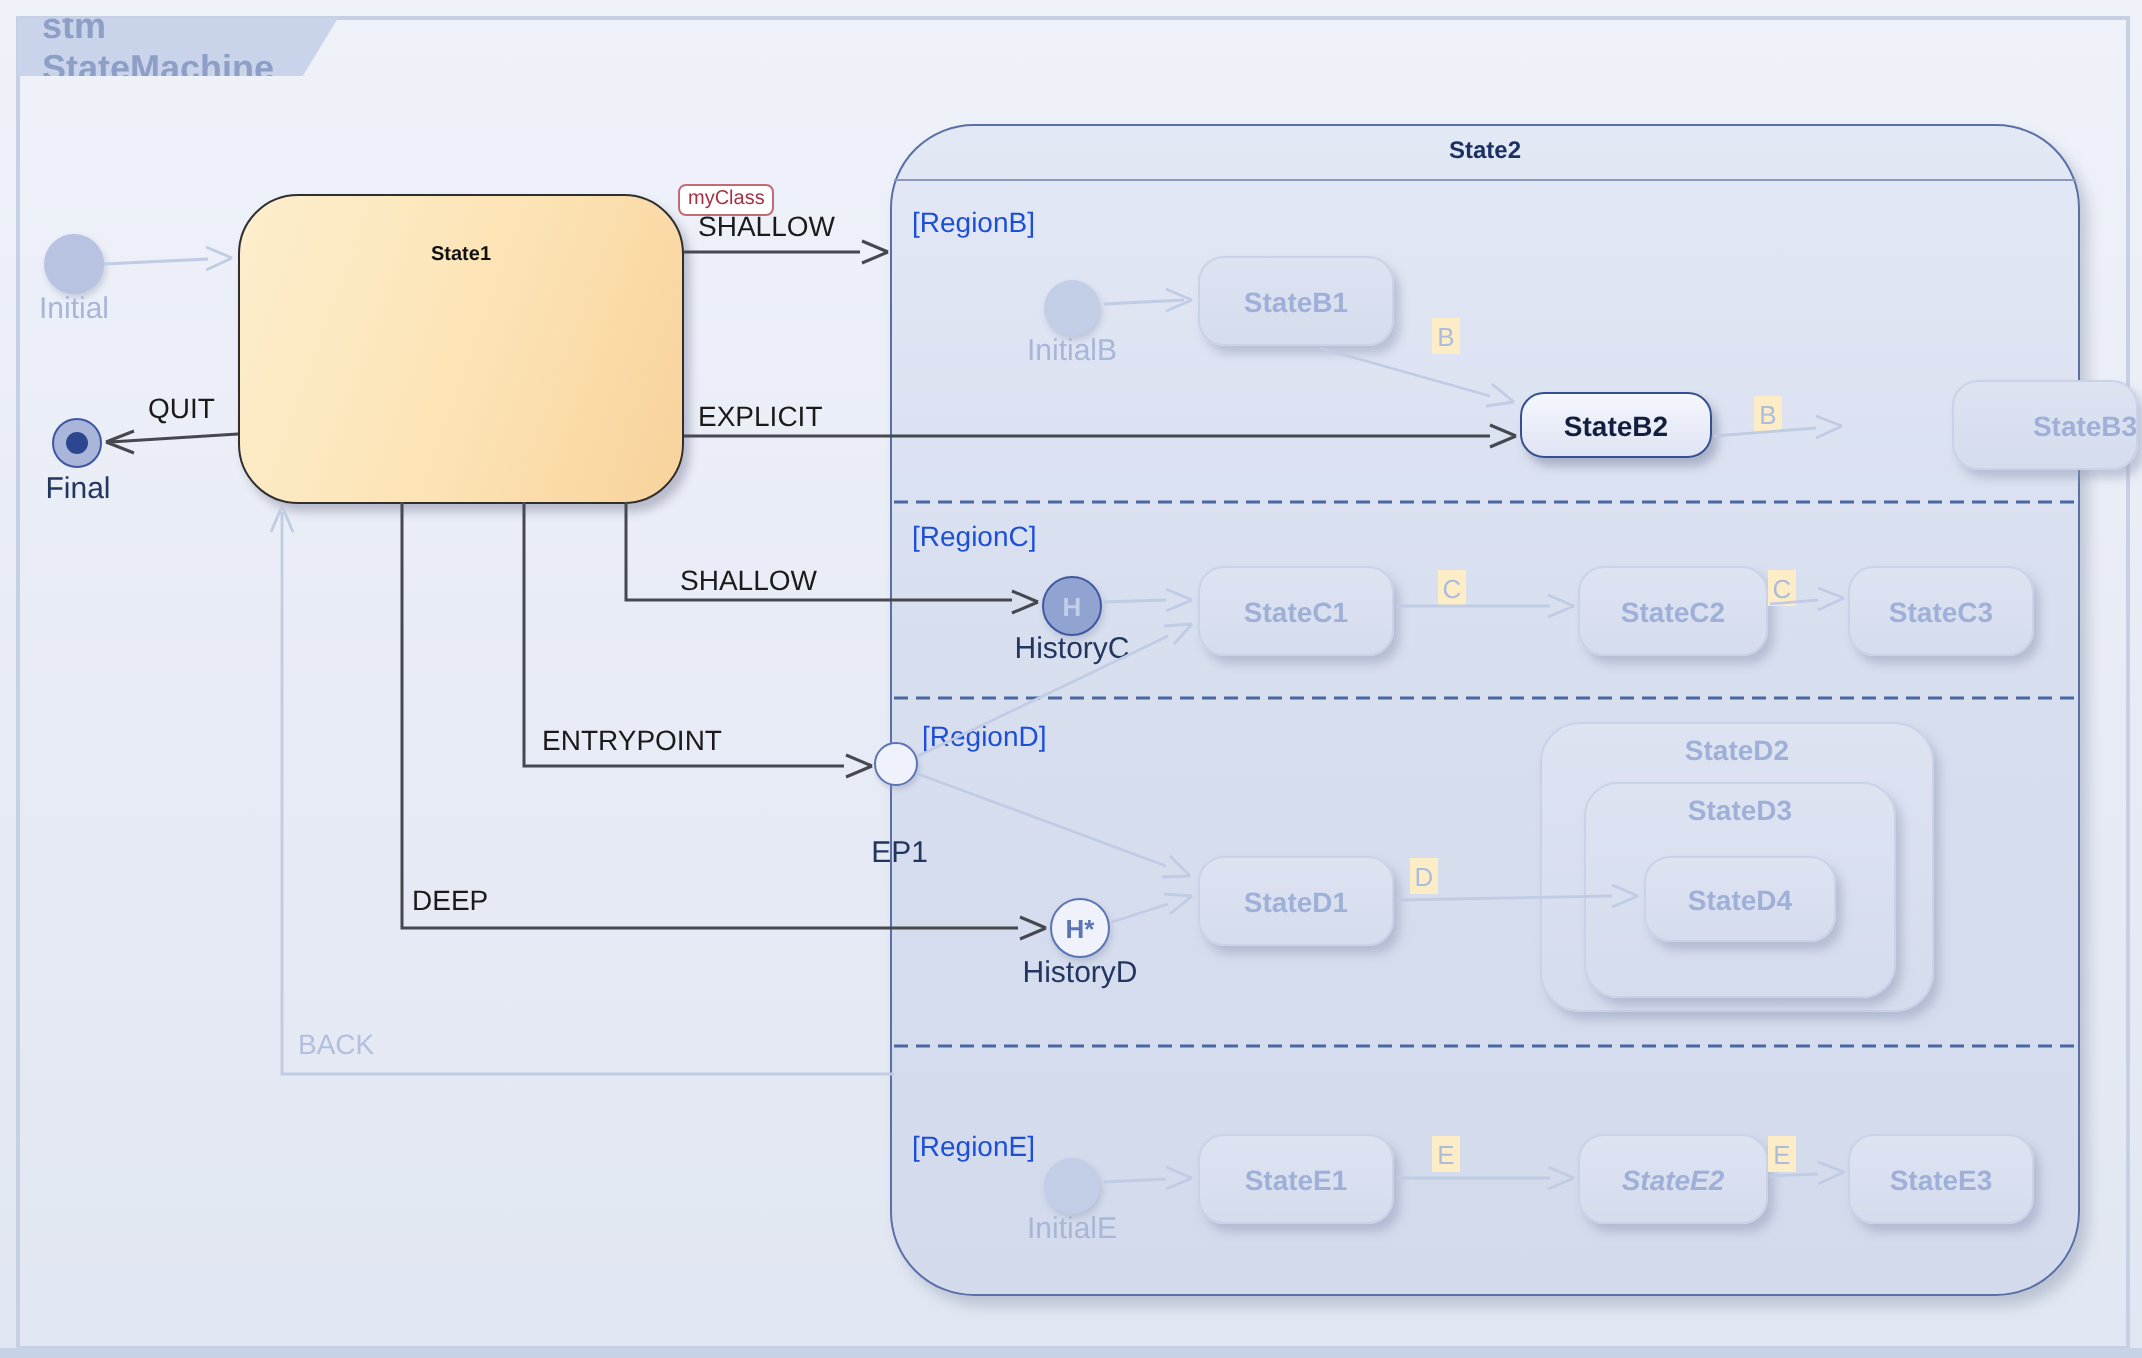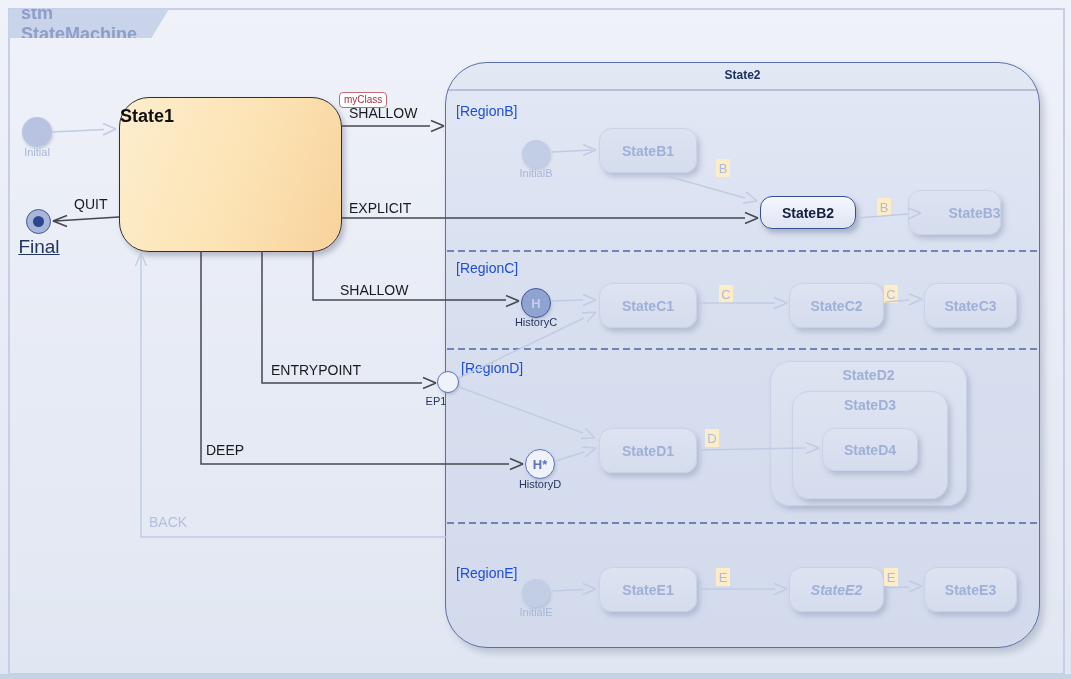--- a/index.html
+++ b/index.html
@@ -14,31 +14,31 @@
   .frame-tab{left:9px;top:9px;width:160px;height:29px;background:#c9d3e9;
     clip-path:polygon(0 0,100% 0,89% 100%,0 100%);
     display:flex;align-items:center;padding-left:12px;box-sizing:border-box;}
   .frame-tab span{font-size:18px;font-weight:bold;color:#8d9ec7;}
   .bottom-strip{left:0;top:674px;width:1071px;height:5px;background:#c8d2e7;}
   
   .state1{left:119px;top:97px;width:221px;height:153px;border-radius:30px;
     border:1.5px solid #2f2f2f;
     background:linear-gradient(110deg,#fdeecd 0%,#fce3b4 55%,#f8d29b 100%);
     box-shadow:3px 4px 5px rgba(125,125,150,.45);}
-  .state1 .title{display:block;text-align:left;margin-top:8px;font-size:18px;font-weight:bold;color:#101010;}
+  .state1 .title{display:block;text-align:center;margin-top:24px;font-size:10px;font-weight:bold;color:#101010;}
   
   .state2{left:445px;top:62px;width:595px;height:586px;border-radius:42px;
     border:1.5px solid #5a6fa6;
     background:linear-gradient(180deg,#e3e8f5 0%,#d8dfef 40%,#d2daec 100%);
     box-shadow:4px 5px 7px rgba(130,140,165,.4);box-sizing:border-box;}
   .state2-title{left:445px;top:68px;width:595px;text-align:center;
     font-size:12px;font-weight:bold;color:#1b3160;}
   .region-label{font-size:14px;color:#1d4ed8;}
   
-  .cap{font-size:11px;text-align:center;color:#22365f;}
+  .cap{font-size:15px;text-align:center;color:#22365f;}
   .cap.faded{color:#a8b6d7;}
   
   .circle{border-radius:50%;box-sizing:border-box;}
   .init-dark{width:30px;height:30px;background:#b7c3e1;box-shadow:1px 2px 3px rgba(140,150,175,.4);}
   .init-faded{width:28px;height:28px;background:#c2cde6;box-shadow:1px 2px 3px rgba(150,160,185,.45);}
   .final-outer{left:26px;top:209px;width:25px;height:25px;background:#a9b6da;border:1.5px solid #3f57a0;
     display:flex;align-items:center;justify-content:center;}
   .final-inner{width:11px;height:11px;border-radius:50%;background:#2c478f;}
   .hist{width:30px;height:30px;display:flex;align-items:center;justify-content:center;
     font-size:13px;font-weight:bold;box-shadow:1px 2px 3px rgba(140,150,175,.4);}
@@ -89,63 +89,63 @@
 <div class="abs circle init-dark" style="left:22px;top:117px;"></div>
 <div class="abs cap faded" style="left:7px;top:146px;width:60px;">Initial</div>
 
 <div class="abs state1">
   <span class="title">State1</span>
 </div>
 
 <div class="abs circle final-outer">
   <span class="final-inner"></span>
 </div>
-<div class="abs cap" style="left:14px;top:236px;width:50px;font-size:19px;text-decoration:underline;">Final</div>
+<div class="abs cap" style="left:14px;top:236px;width:50px;font-size:15px;">Final</div>
 
 <div class="abs stereo">myClass</div>
 <div class="abs tlabel" style="left:349px;top:105px;">SHALLOW</div>
 <div class="abs tlabel" style="left:349px;top:200px;">EXPLICIT</div>
 <div class="abs tlabel" style="left:74px;top:196px;">QUIT</div>
 <div class="abs tlabel" style="left:340px;top:282px;">SHALLOW</div>
 <div class="abs tlabel" style="left:271px;top:362px;">ENTRYPOINT</div>
 <div class="abs tlabel" style="left:206px;top:442px;">DEEP</div>
 <div class="abs tlabel faded" style="left:149px;top:514px;">BACK</div>
 
 <div class="abs circle init-faded" style="left:522px;top:140px;"></div>
 <div class="abs cap faded" style="left:500px;top:167px;width:72px;">InitialB</div>
 <div class="abs st st-faded" style="left:599px;top:128px;width:98px;height:45px;">
     <span>StateB1</span>
   </div>
 <div class="abs badge" style="left:716px;top:159px;">B</div>
 <div class="abs st st-active" style="left:760px;top:196px;width:96px;height:33px;">
     <span>StateB2</span>
   </div>
 <div class="abs badge" style="left:877px;top:198px;">B</div>
-<div class="abs st st-faded" style="left:908px;top:190px;width:93px;height:45px;padding-left:40px;">
+<div class="abs st st-faded" style="left:976px;top:190px;width:93px;height:45px;padding-left:40px;">
     <span>StateB3</span>
   </div>
 
 <div class="abs circle hist hist-filled" style="left:521px;top:288px;">
     <span>H</span>
   </div>
 <div class="abs cap" style="left:500px;top:316px;width:72px;">HistoryC</div>
 <div class="abs st st-faded" style="left:599px;top:283px;width:98px;height:45px;">
     <span>StateC1</span>
   </div>
 <div class="abs badge" style="left:719px;top:285px;">C</div>
 <div class="abs st st-faded" style="left:789px;top:283px;width:95px;height:45px;">
     <span>StateC2</span>
   </div>
 <div class="abs badge" style="left:884px;top:285px;">C</div>
 <div class="abs st st-faded" style="left:924px;top:283px;width:93px;height:45px;">
     <span>StateC3</span>
   </div>
 
 <div class="abs circle entry" style="left:437px;top:371px;"></div>
-<div class="abs cap" style="left:408px;top:395px;width:56px;">EP1</div>
+<div class="abs cap" style="left:408px;top:418px;width:56px;text-align:right;">EP1</div>
 <div class="abs circle hist hist-open" style="left:525px;top:449px;">
     <span>H*</span>
   </div>
 <div class="abs cap" style="left:504px;top:478px;width:72px;">HistoryD</div>
 <div class="abs st st-faded st-container" style="left:770px;top:361px;width:197px;height:145px;border-radius:20px;">
     <span class="inner-title">StateD2</span>
   </div>
 <div class="abs st st-faded st-container" style="left:792px;top:391px;width:156px;height:108px;border-radius:17px;">
     <span class="inner-title">StateD3</span>
   </div>

